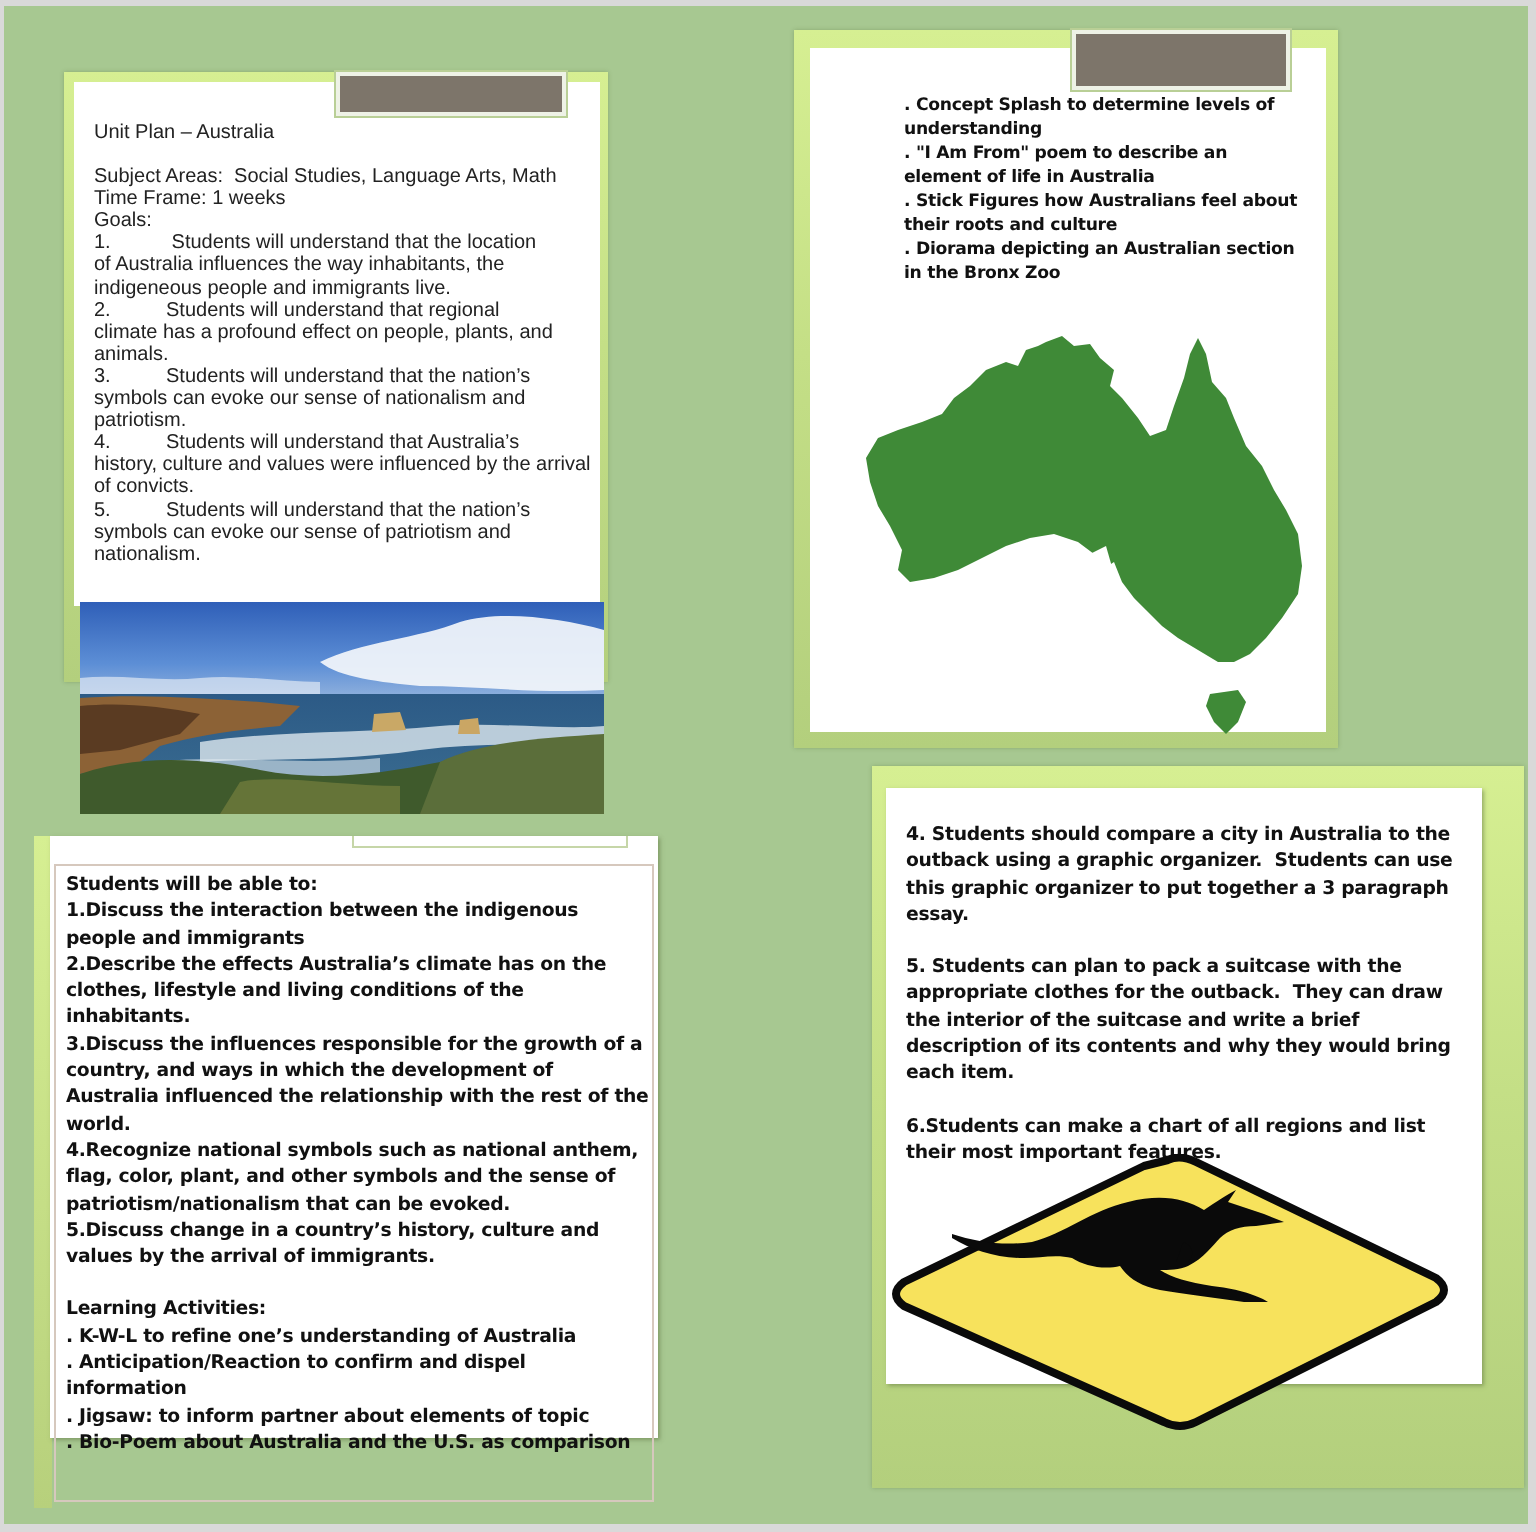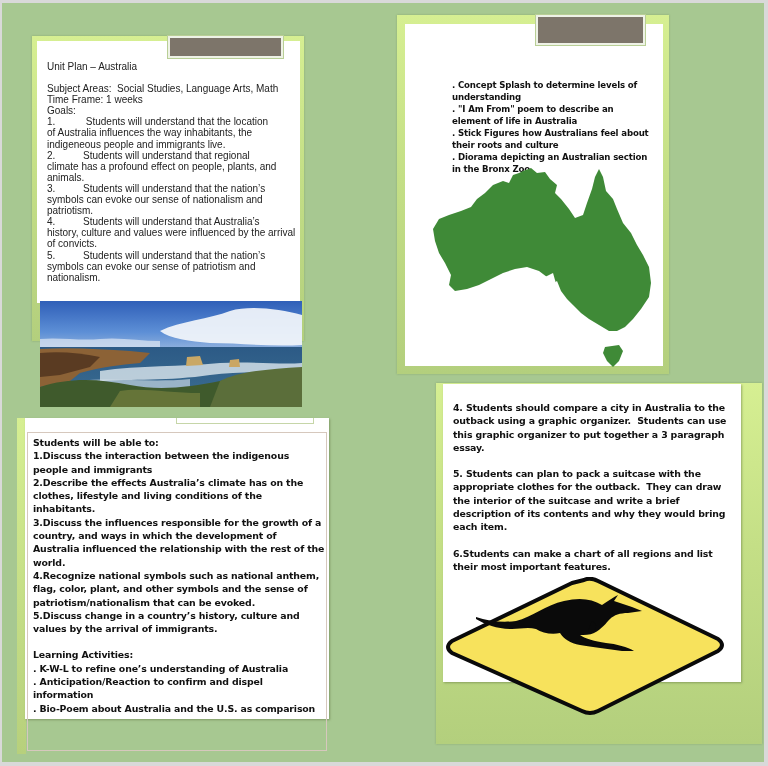--- a/index.html
+++ b/index.html
@@ -30,21 +30,20 @@
   }
   .txt-bold {
     font-family: "DejaVu Sans", sans-serif;
     font-weight: bold; font-size: 9.4px; line-height: 13.3px; color: #111;
     letter-spacing: -0.15px;
   }
   .txt-med {
     font-family: "DejaVu Sans", sans-serif;
     font-weight: bold; font-size: 8.6px; line-height: 12px; color: #111;
     letter-spacing: -0.15px;
-    margin-top: 32px;
   }
   .goal { display: block; }
   .goal .num { display: inline-block; width: 36px; }
   .line { display: block; white-space: pre-wrap; }
   .gap { display: block; height: 11px; }
   .gap2 { display: block; height: 13px; }
 </style>
 </head>
 <body>
 
@@ -132,27 +131,28 @@
         <span class="line">Students will be able to:</span>
         <span class="line">1.Discuss the interaction between the indigenous people and immigrants</span>
         <span class="line">2.Describe the effects Australia’s climate has on the clothes, lifestyle and living conditions of the inhabitants.</span>
         <span class="line">3.Discuss the influences responsible for the growth of a country, and ways in which the development of Australia influenced the relationship with the rest of the world.</span>
         <span class="line">4.Recognize national symbols such as national anthem, flag, color, plant, and other symbols and the sense of patriotism/nationalism that can be evoked.</span>
         <span class="line">5.Discuss change in a country’s history, culture and values by the arrival of immigrants.</span>
         <span class="gap2"></span>
         <span class="line">Learning Activities:</span>
         <span class="line">. K-W-L to refine one’s understanding of Australia</span>
         <span class="line">. Anticipation/Reaction to confirm and dispel information</span>
+        <span class="line">. Jigsaw: to inform partner about elements of topic</span>
         <span class="line">. Bio-Poem about Australia and the U.S. as comparison</span>
       </div>
     </div>
   </div>
 
   <div class="abs frame" style="left:434px; top:380px; width:326px; height:361px;"></div>
-  <div class="abs paper" style="left:441px; top:381px; width:298px; height:298px; box-shadow: 1px 1px 2px rgba(90,110,60,0.5);">
+  <div class="abs paper" style="left:441px; top:391px; width:298px; height:298px; box-shadow: 1px 1px 2px rgba(90,110,60,0.5);">
     <div class="abs txt-bold" style="left:10px; top:17px; width:282px;">
       <span class="line">4. Students should compare a city in Australia to the outback using a graphic organizer.  Students can use this graphic organizer to put together a 3 paragraph essay.</span>
       <span class="gap2"></span>
       <span class="line">5. Students can plan to pack a suitcase with the appropriate clothes for the outback.  They can draw the interior of the suitcase and write a brief description of its contents and why they would bring each item.</span>
       <span class="gap2"></span>
       <span class="line">6.Students can make a chart of all regions and list their most important features.</span>
     </div>
   </div>
 
   <svg class="abs" style="left:440px; top:574px;" width="284" height="140" viewBox="0 0 284 140">

